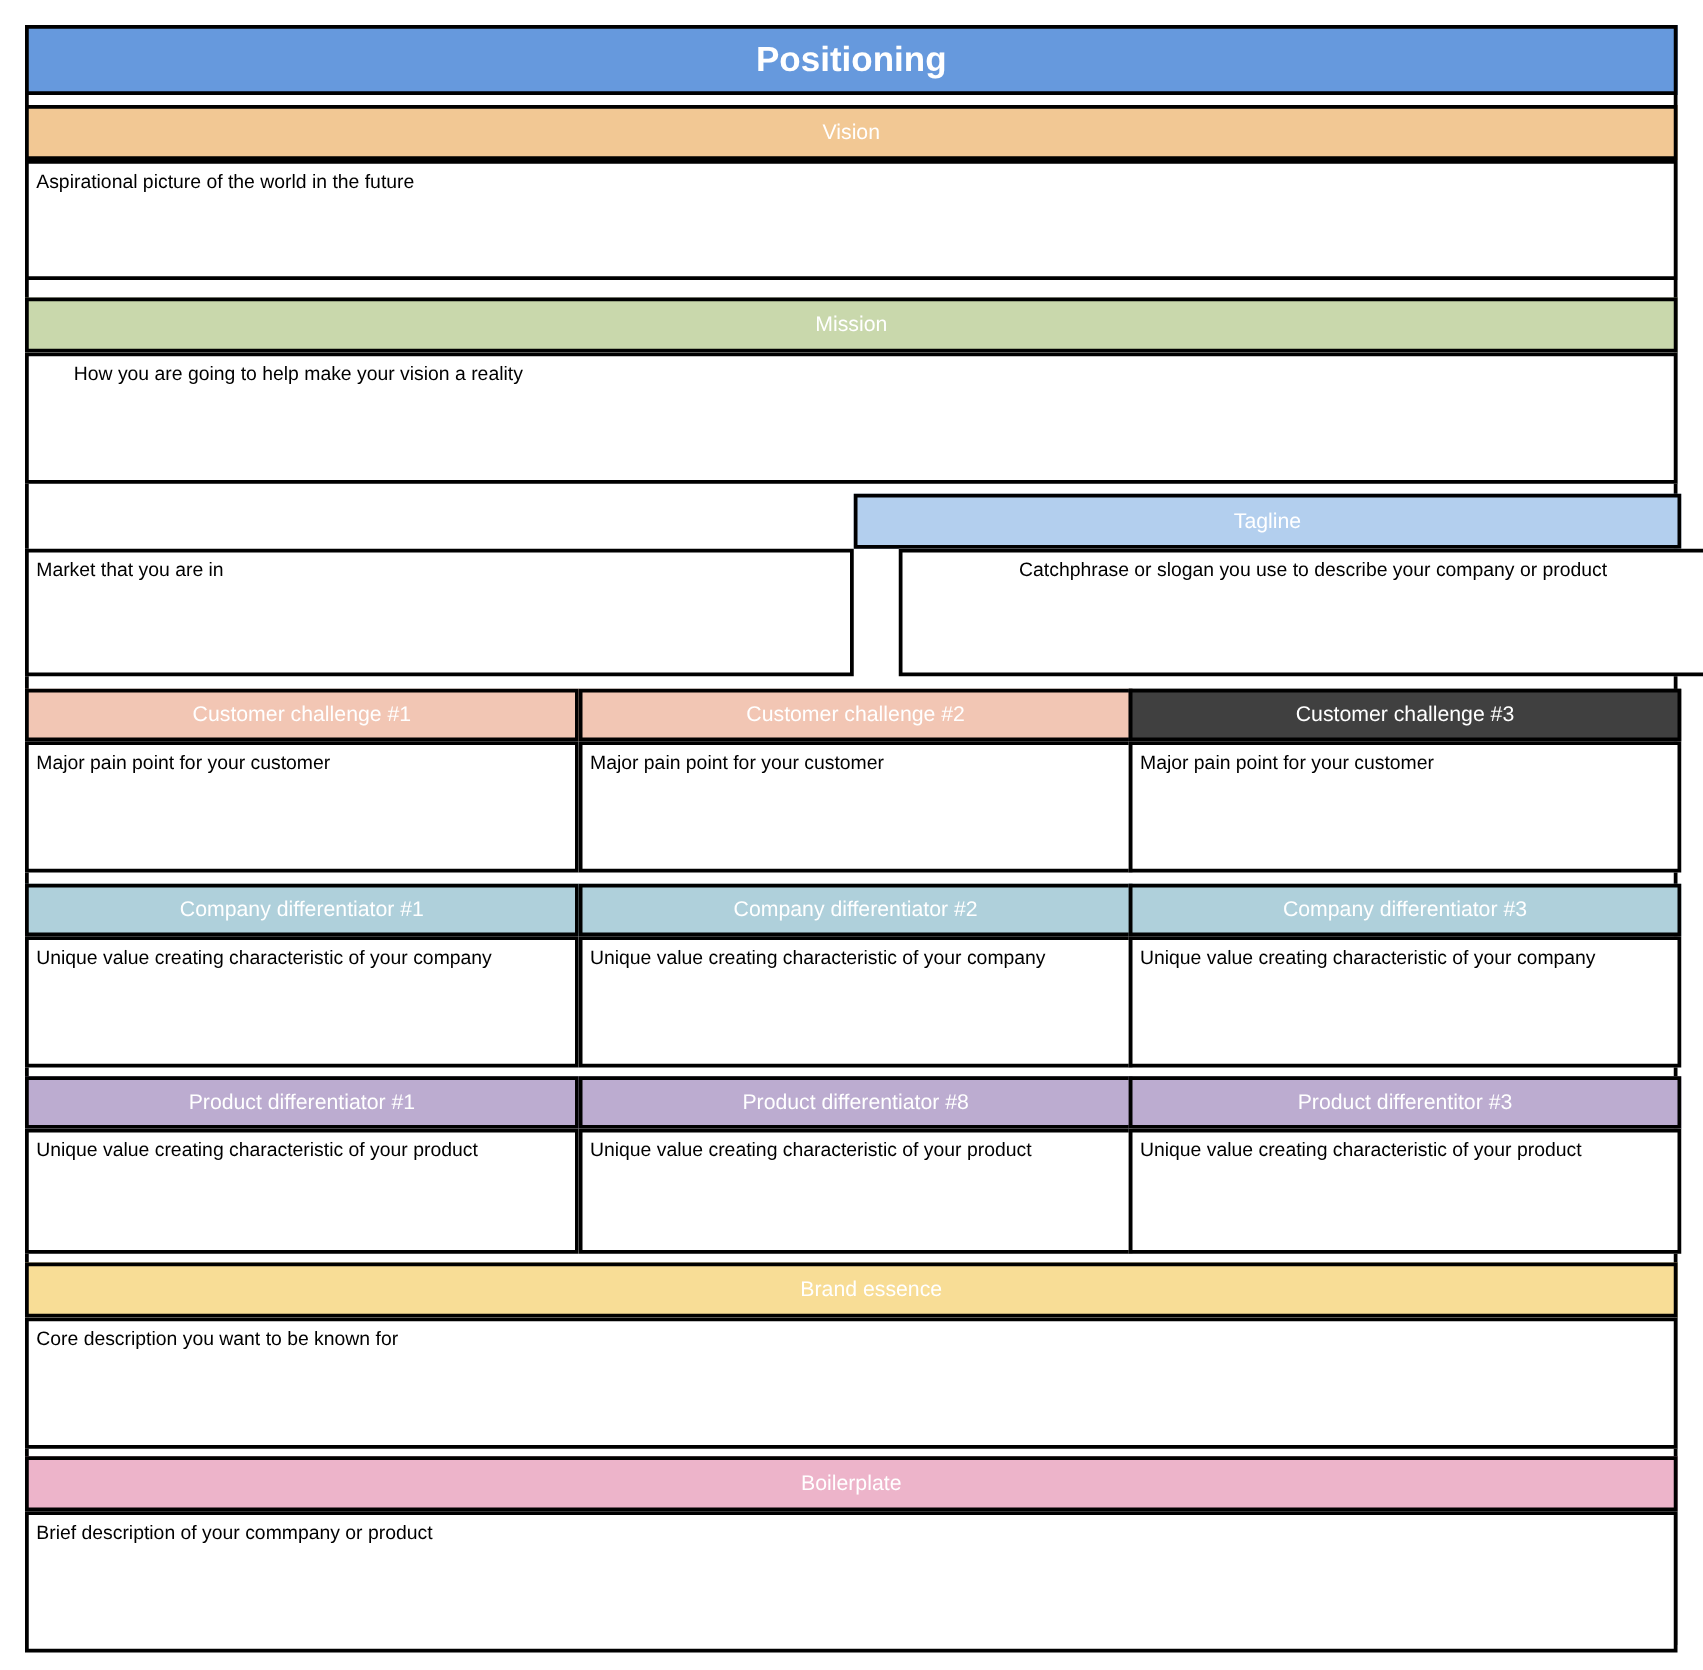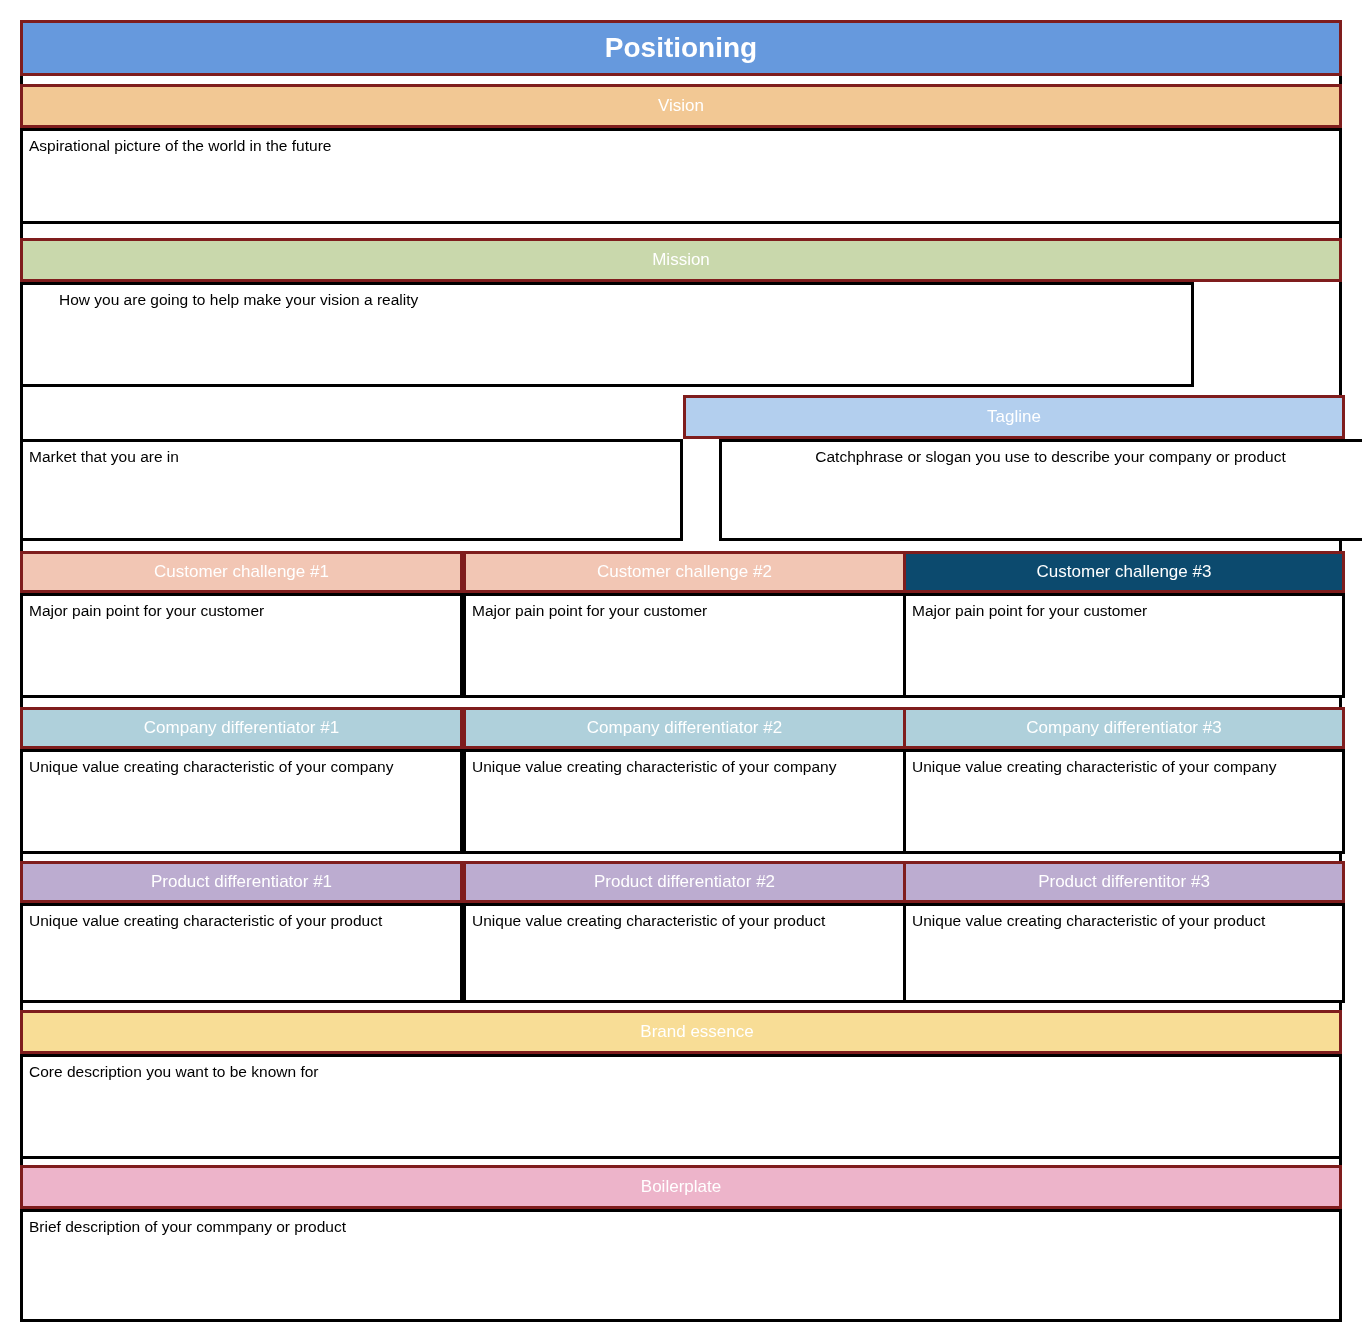--- a/index.html
+++ b/index.html
@@ -22,21 +22,21 @@
     height: 1296px;
     box-sizing: border-box;
     border: 3px solid #000000;
     background: #ffffff;
   }
 
   
   .bar {
     position: absolute;
     box-sizing: border-box;
-    border: 3px solid #7f1d1d;
+    border: 3px solid #000000;
     color: #ffffff;
     font-size: 17px;
     display: flex;
     align-items: center;
     justify-content: center;
     text-align: right;
     line-height: 1.1;
     overflow: hidden;
   }
   .bar.title {
@@ -74,41 +74,41 @@
   <div class="bar" style="left:-3px; top:61px; width:1322px; height:44px; background:#F2C894;">
     <span>Vision</span>
   </div>
   <div class="body" style="left:-3px; top:105px; width:1322px; height:96px;">
     <span class="txt">Aspirational picture of the world in the future</span>
   </div>
 
   <div class="bar" style="left:-3px; top:215px; width:1322px; height:44px; background:#C9D8AC;">
     <span>Mission</span>
   </div>
-  <div class="body" style="left:-3px; top:259px; width:1174px; height:105px;padding-left:36px;">
+  <div class="body" style="left:-3px; top:259px; width:1322px; height:105px;padding-left:36px;">
     <span class="txt">How you are going to help make your vision a reality</span>
   </div>
 
   <div class="bar" style="left:660px; top:372px; width:662px; height:44px; background:#B3CFEE;">
     <span>Tagline</span>
   </div>
   <div class="body" style="left:-3px; top:416px; width:663px; height:102px;">
     <span class="txt">Market that you are in</span>
   </div>
   <div class="body" style="left:696px; top:416px; width:662px; height:102px;text-align:center;">
     <span class="txt">Catchphrase or slogan you use to describe your company or product</span>
   </div>
 
   <div class="bar" style="left:-3px; top:528px; width:443px; height:42px; background:#F2C6B4;">
     <span>Customer challenge #1</span>
   </div>
   <div class="bar" style="left:440px; top:528px; width:443px; height:42px; background:#F2C6B4;">
     <span>Customer challenge #2</span>
   </div>
-  <div class="bar" style="left:880px; top:528px; width:442px; height:42px; background:#0c4a6e;">
+  <div class="bar" style="left:880px; top:528px; width:442px; height:42px; background:#404040;">
     <span>Customer challenge #3</span>
   </div>
   <div class="body" style="left:-3px; top:570px; width:443px; height:105px;">
     <span class="txt">Major pain point for your customer</span>
   </div>
   <div class="body" style="left:440px; top:570px; width:443px; height:105px;">
     <span class="txt">Major pain point for your customer</span>
   </div>
   <div class="body" style="left:880px; top:570px; width:442px; height:105px;">
     <span class="txt">Major pain point for your customer</span>
@@ -130,21 +130,21 @@
     <span class="txt">Unique value creating characteristic of your company</span>
   </div>
   <div class="body" style="left:880px; top:726px; width:442px; height:105px;">
     <span class="txt">Unique value creating characteristic of your company</span>
   </div>
 
   <div class="bar" style="left:-3px; top:838px; width:443px; height:42px; background:#BCACD0;">
     <span>Product differentiator #1</span>
   </div>
   <div class="bar" style="left:440px; top:838px; width:443px; height:42px; background:#BCACD0;">
-    <span>Product differentiator #2</span>
+    <span>Product differentiator #8</span>
   </div>
   <div class="bar" style="left:880px; top:838px; width:442px; height:42px; background:#BCACD0;">
     <span>Product differentitor #3</span>
   </div>
   <div class="body nowrap" style="left:-3px; top:880px; width:443px; height:100px;">
     <span class="txt">Unique value creating characteristic of your product</span>
   </div>
   <div class="body nowrap" style="left:440px; top:880px; width:443px; height:100px;">
     <span class="txt">Unique value creating characteristic of your product</span>
   </div>

